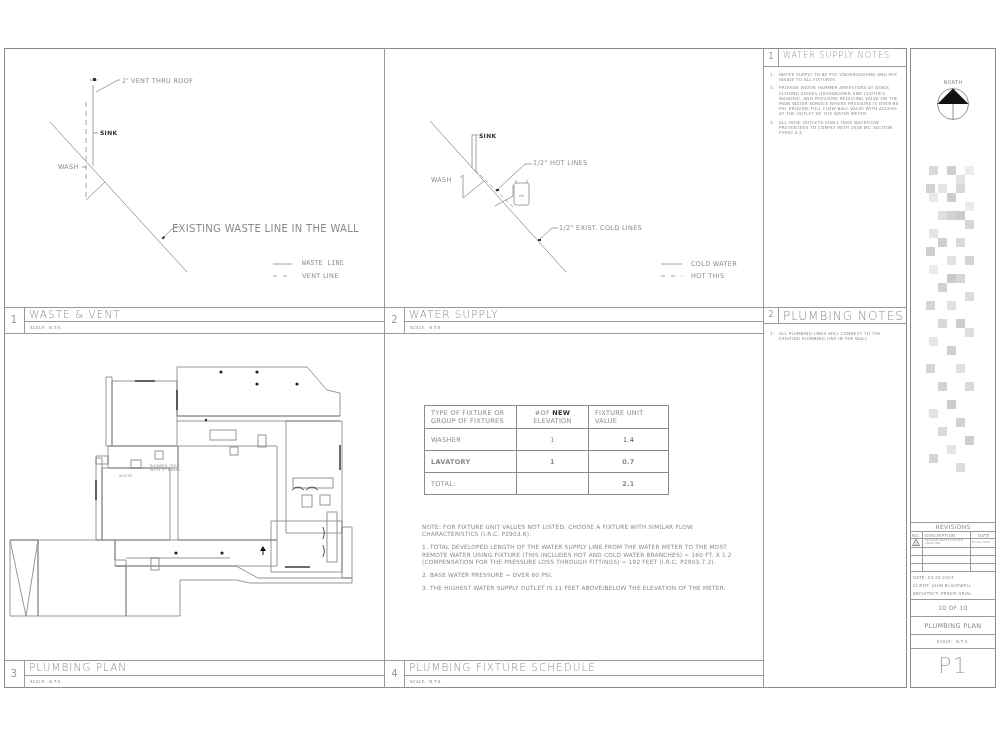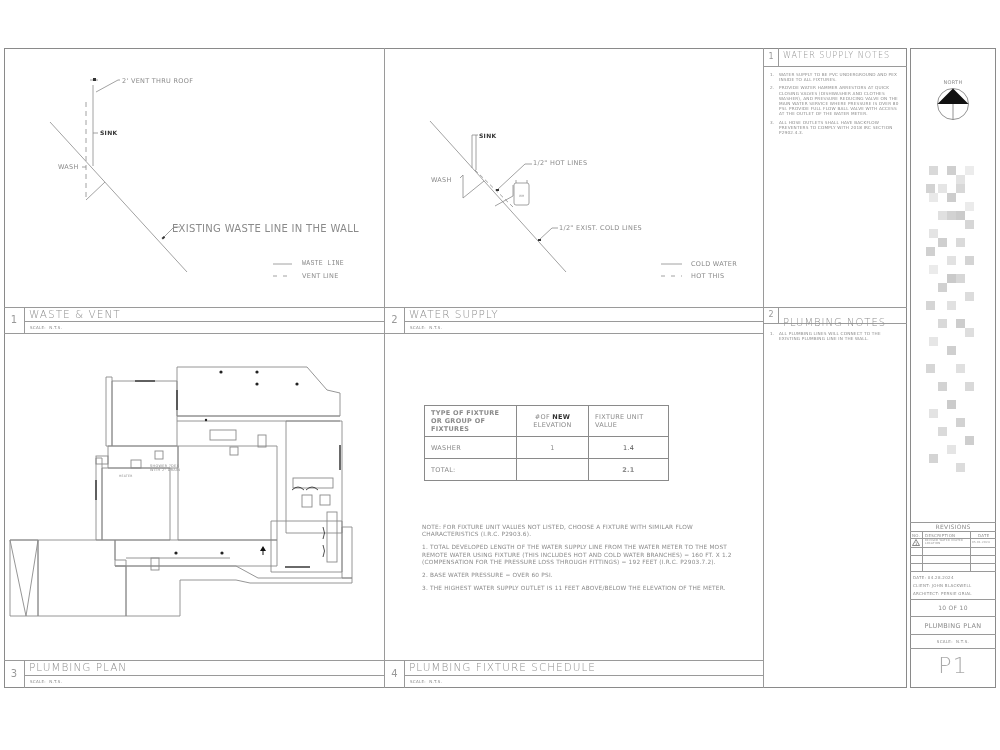--- a/index.html
+++ b/index.html
@@ -210,28 +210,33 @@
     <path d="M323,527 q3,6 0,12"></path>
       <path d="M323,545 q3,6 0,12"></path>
   </g>
 </svg>
 <div class="abs cad" style="left:150px; top:464px; width:40px; font-size:3.5px; line-height:4px;">SHOWER ?DEX WITH 2" DRAIN</div>
 <div class="abs cad" style="left:119px; top:474px; font-size:3px;">HEATER</div>
 
 <table class="sched">
   <tbody>
       <tr>
-    <td style="width:92px;font-weight:bold;">TYPE OF FIXTURE OR GROUP OF FIXTURES</td>
+    <td style="width:92px;">TYPE OF FIXTURE OR GROUP OF FIXTURES</td>
     <td style="width:72px;text-align:center;"><span>#OF</span> <span class="bold">NEW</span><br><span>ELEVATION</span></td>
     <td>FIXTURE UNIT VALUE</td>
   </tr>
   <tr>
     <td>WASHER</td>
     <td class="c">1</td>
     <td class="c"><span class="bold" style="font-weight:normal; color:#555;">1.4</span></td>
+  </tr>
+  <tr>
+    <td class="bold">LAVATORY</td>
+    <td class="c bold">1</td>
+    <td class="c bold">0.7</td>
   </tr>
   <tr>
     <td>TOTAL:</td>
     <td></td>
     <td class="c bold">2.1</td>
   </tr>
 </tbody>
   </table>
 
 <div class="abs cad" style="left:422px; top:524px; width:320px; font-size:5.8px; line-height:7.2px; letter-spacing:0.2px;">
@@ -257,21 +262,21 @@
   <div class="item">
       <span class="n">3.</span>
       <span>ALL HOSE OUTLETS SHALL HAVE BACKFLOW PREVENTERS TO COMPLY WITH 2018 IRC SECTION P2902.4.3.</span>
     </div>
 </div>
 
 <div class="hl" style="left:763px; top:307px; width:144px;"></div>
 <div class="vl" style="left:778px; top:307px; height:16px;"></div>
 <div class="hl" style="left:763px; top:323px; width:144px;"></div>
 <div class="abs num" style="left:764px; top:310px; width:14px; font-size:8px;">2</div>
-<div class="abs title-lg" style="left:783px; top:309px; font-size:10px;margin-top:8px;">PLUMBING NOTES</div>
+<div class="abs title-lg" style="left:783px; top:309px; font-size:12px;">PLUMBING NOTES</div>
 <div class="abs note-list" style="left:770px; top:331px; width:130px;">
   <div class="item">
       <span class="n">1.</span>
       <span>ALL PLUMBING LINES WILL CONNECT TO THE EXISTING PLUMBING LINE IN THE WALL.</span>
     </div>
 </div>
 
 <div class="tb"></div>
 
 <div class="abs cad" style="left:910px; top:79px; width:86px; text-align:center; font-size:5px;">NORTH</div>

